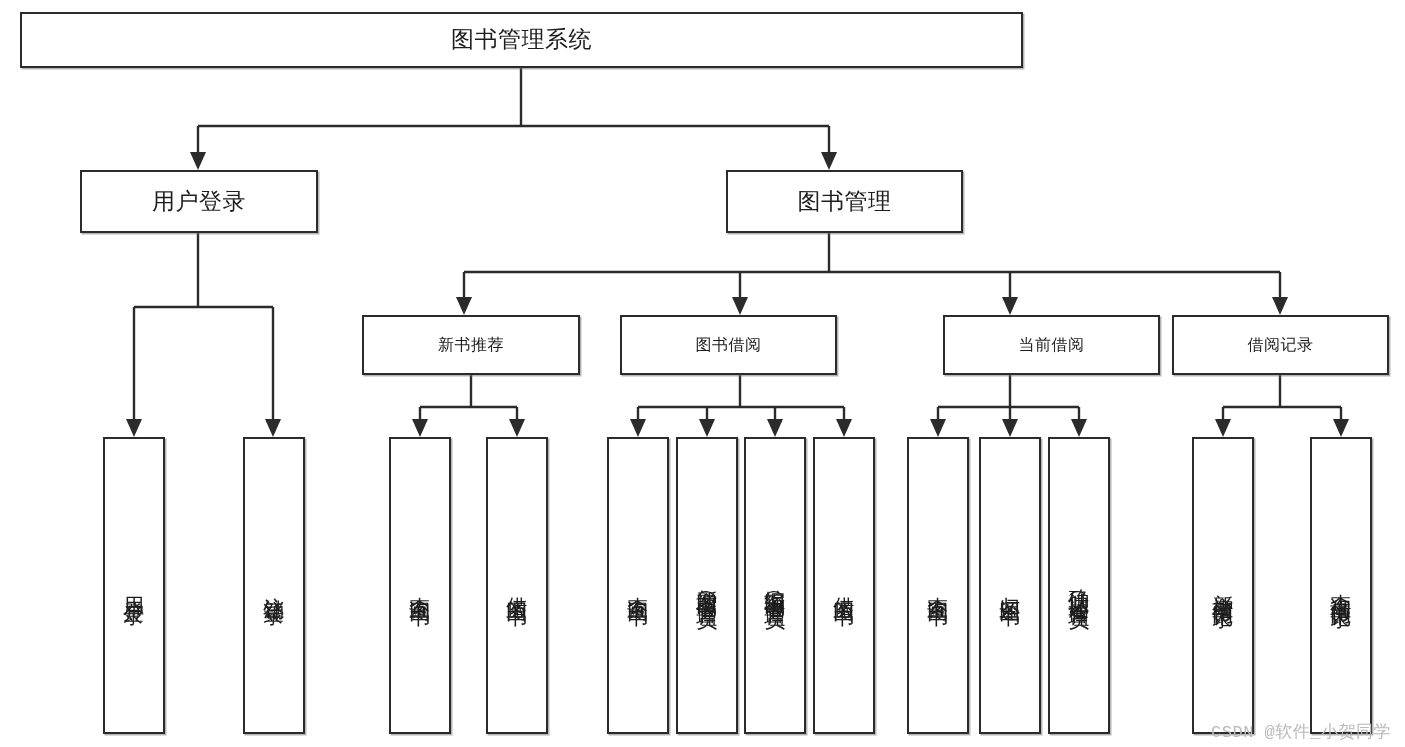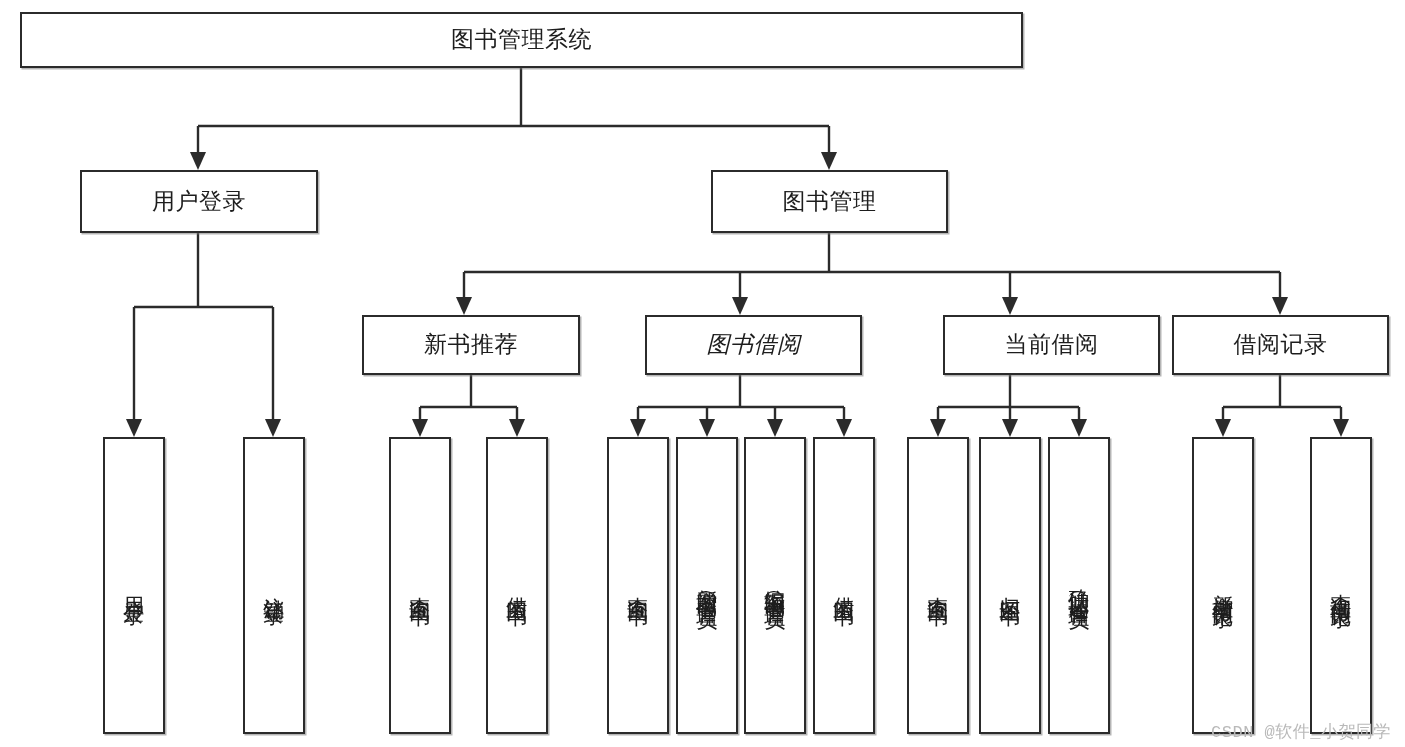--- a/index.html
+++ b/index.html
@@ -41,21 +41,21 @@
     text-align: center;
   }
   .node-box.vertical .node-label {
     writing-mode: vertical-rl;
     text-orientation: upright;
     letter-spacing: 3px;
     white-space: nowrap;
   }
   .node-box.level-1 .node-label { font-size: 23px; }
   .node-box.level-2 .node-label { font-size: 23px; }
-  .node-box.level-3 .node-label { font-size: 23px; }
+  .node-box.level-3 .node-label { font-size: 16px; }
   .node-box.leaf .node-label { font-size: 21px; }
 
   svg#connectors {
     position: absolute;
     left: 0;
     top: 0;
     width: 1405px;
     height: 747px;
     pointer-events: none;
   }
@@ -166,29 +166,29 @@
   </svg>
 
   <div class="node-box level-1" style="left:20px; top:12px; width:1003px; height:56px;">
     <span class="node-label">图书管理系统</span>
   </div>
 
   <div class="node-box level-2" style="left:80px; top:170px; width:238px; height:63px;">
     <span class="node-label">用户登录</span>
   </div>
 
-  <div class="node-box level-2" style="left:711px; top:170px; width:237px; height:63px;">
+  <div class="node-box level-2" style="left:726px; top:170px; width:237px; height:63px;">
     <span class="node-label">图书管理</span>
   </div>
 
   <div class="node-box level-3" style="left:362px; top:315px; width:218px; height:60px;">
     <span class="node-label">新书推荐</span>
   </div>
 
-  <div class="node-box level-3" style="left:645px; top:315px; width:217px; height:60px;font-style:italic;">
+  <div class="node-box level-3" style="left:620px; top:315px; width:217px; height:60px;">
     <span class="node-label">图书借阅</span>
   </div>
 
   <div class="node-box level-3" style="left:902px; top:315px; width:217px; height:60px;margin-left:41px;">
     <span class="node-label">当前借阅</span>
   </div>
 
   <div class="node-box level-3" style="left:1172px; top:315px; width:217px; height:60px;">
     <span class="node-label">借阅记录</span>
   </div>

